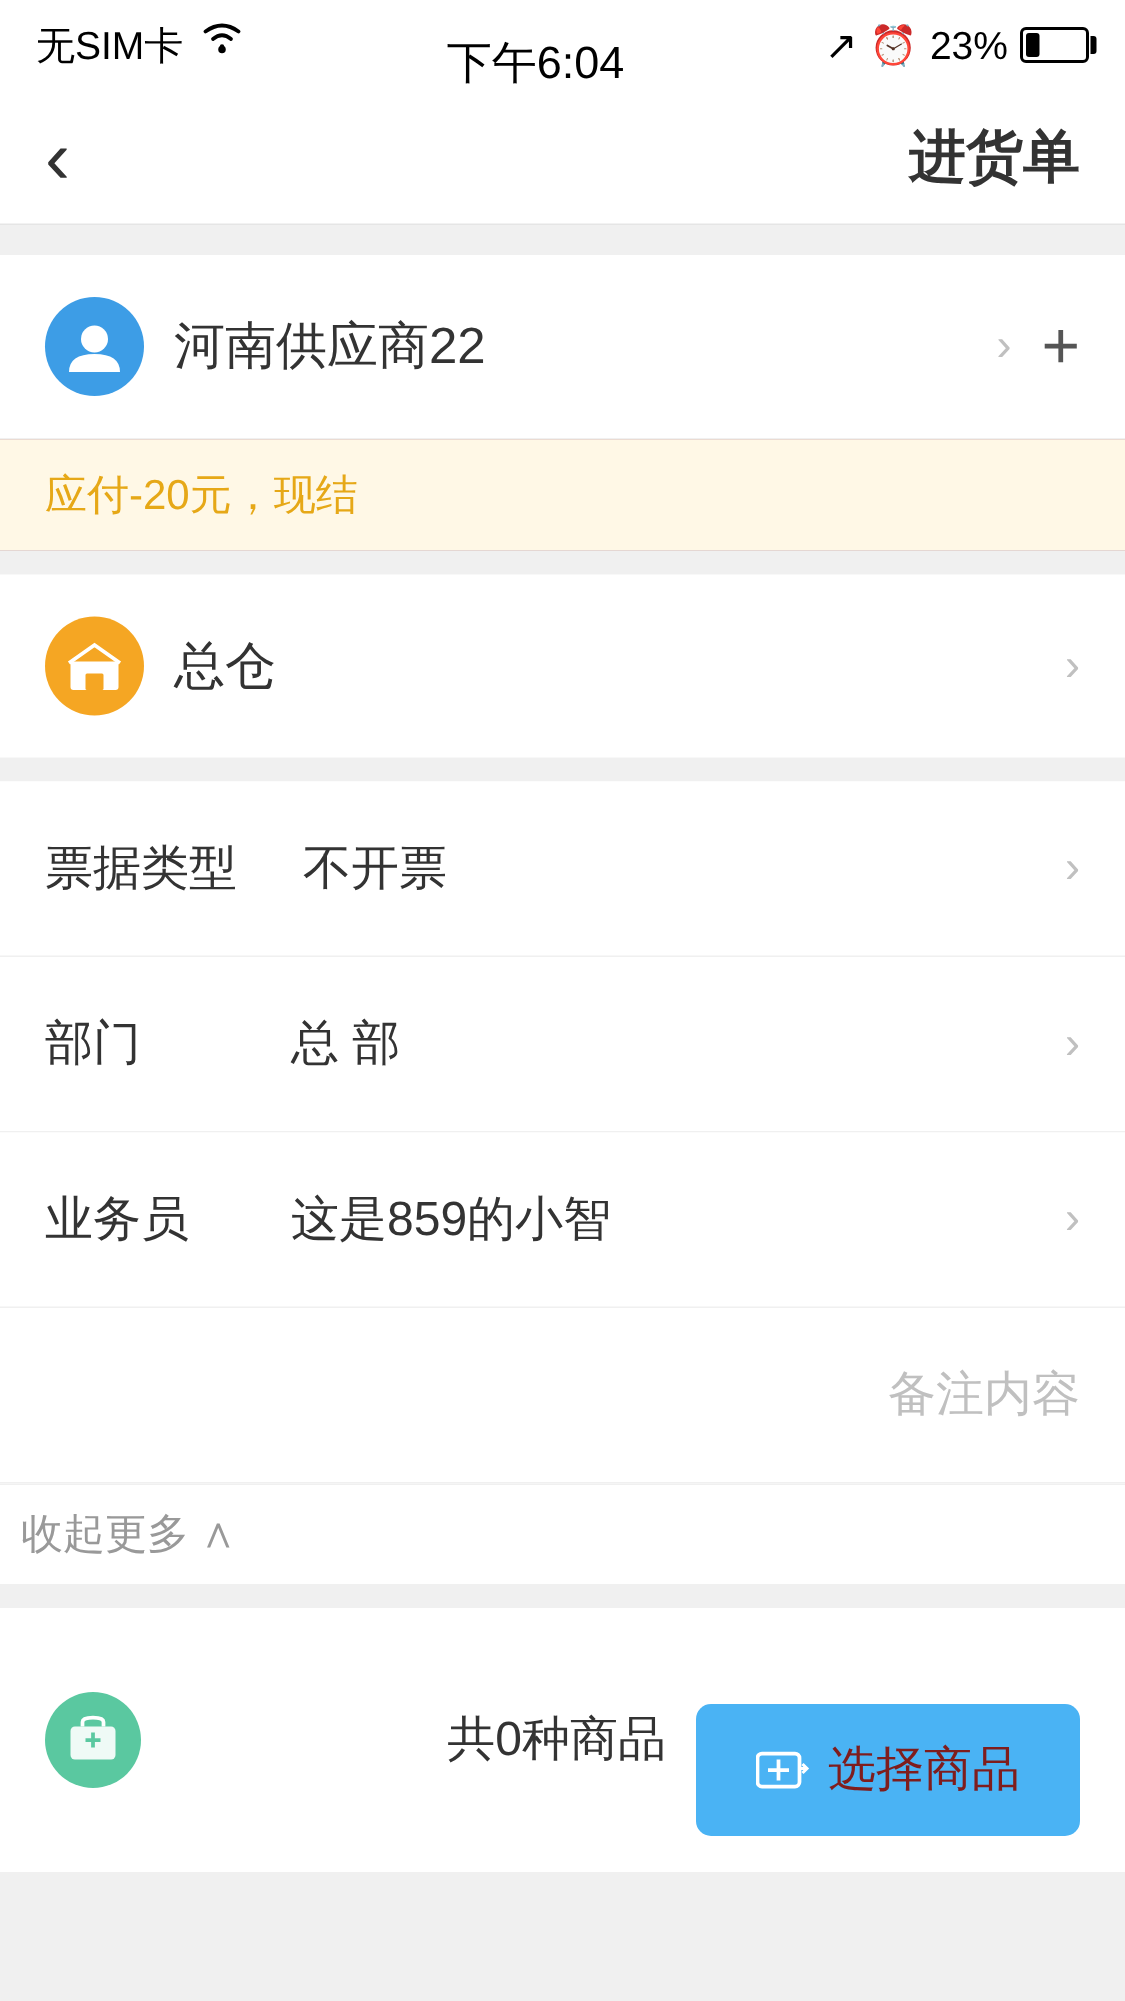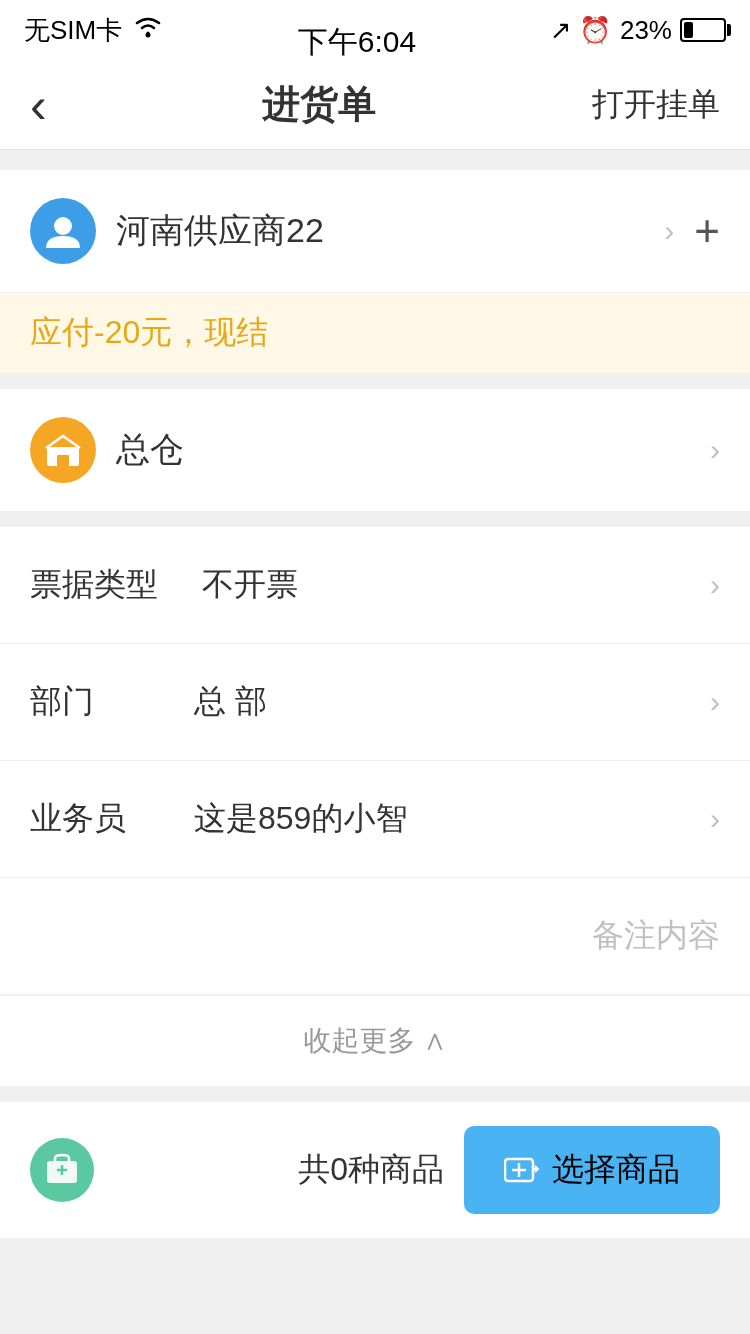--- a/index.html
+++ b/index.html
@@ -19,21 +19,21 @@
       background: #fff;
       display: flex;
       align-items: center;
       justify-content: space-between;
       padding: 0 24px;
       font-size: 26px;
       color: #000;
     }
     .status-left {
       display: flex;
-      align-items: center;
+      align-items: flex-start;
       gap: 10px;
     }
     .status-center {
       font-size: 30px;
       font-weight: 500;
       margin-top: 24px;
     }
     .status-right {
       display: flex;
       align-items: center;
@@ -144,21 +144,21 @@
       font-size: 44px;
       color: #555;
       font-weight: 300;
       line-height: 1;
     }
 
     
     .notice-bar {
       background: #fff8e6;
       padding: 18px 30px;
-      font-size: 32px;
+      font-size: 28px;
       color: #e6a817;
     }
 
     .row-gap {
       height: 16px;
       background: #f0f0f0;
     }
 
     
     .warehouse-row {
@@ -226,22 +226,21 @@
       color: #c0c0c0;
       padding-left: 20px;
       text-align: right;
     }
 
     
     .collapse-row {
       background: #fff;
       display: flex;
       align-items: center;
-      justify-content: center;
-      padding: 26px;
+      padding: 14px;
       border-top: 1px solid #f0f0f0;
       margin-top: 0;
     }
     .collapse-text {
       font-size: 28px;
       color: #999;
       display: flex;
       align-items: center;
       gap: 8px;
     }
@@ -266,30 +265,31 @@
       flex-shrink: 0;
     }
     .product-count {
       flex: 1;
       font-size: 32px;
       color: #333;
       text-align: right;
     }
     .select-btn {
       background: #4ab3f4;
-      color: #000000;
+      color: #7f1d1d;
       border: none;
       border-radius: 10px;
       padding: 22px 40px;
       font-size: 32px;
       display: flex;
       align-items: center;
       gap: 12px;
       cursor: pointer;
       white-space: nowrap;
+      margin-top: 40px;
     }
 
     
     .page-bg {
       background: #f0f0f0;
       min-height: calc(1334px - 60px - 90px);
     }
   </style>
 </head>
 <body>
@@ -313,21 +313,20 @@
     <span>23%</span>
     <span class="battery-icon">
       <span class="battery-fill"></span>
     </span>
   </div>
 </div>
 
 <div class="nav-bar">
   <span class="nav-back" style="font-size:50px; font-weight:300;">‹</span>
   <span class="nav-title">进货单</span>
-  <span class="nav-action">打开挂单</span>
 </div>
 
 <div class="page-bg">
 
   <div class="section-gap"></div>
 
   <div class="card-section">
     <div class="supplier-row">
       <div class="supplier-avatar">
         <svg viewBox="0 0 42 42" fill="none">

